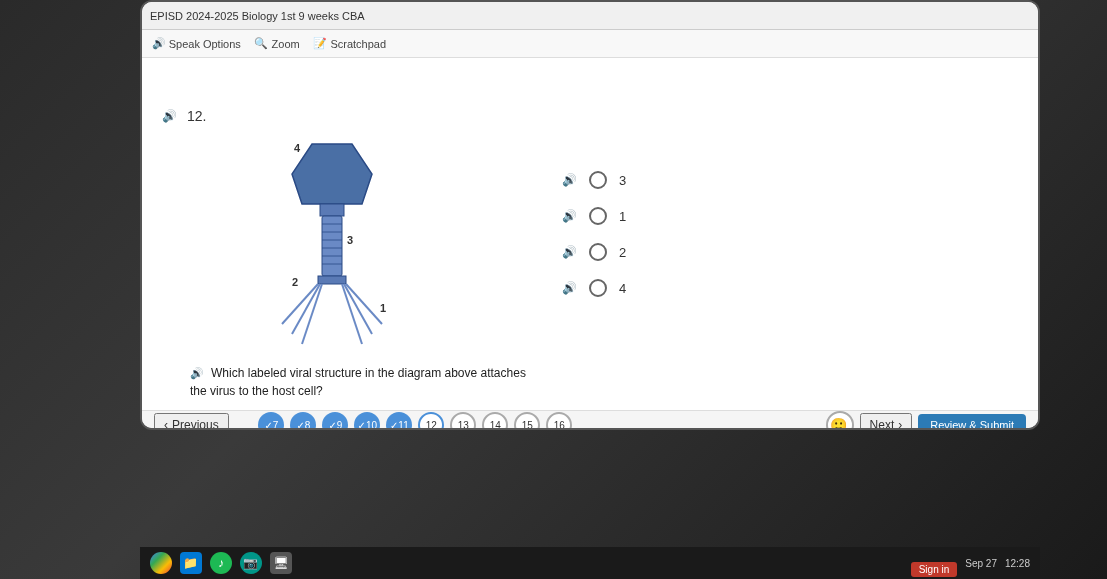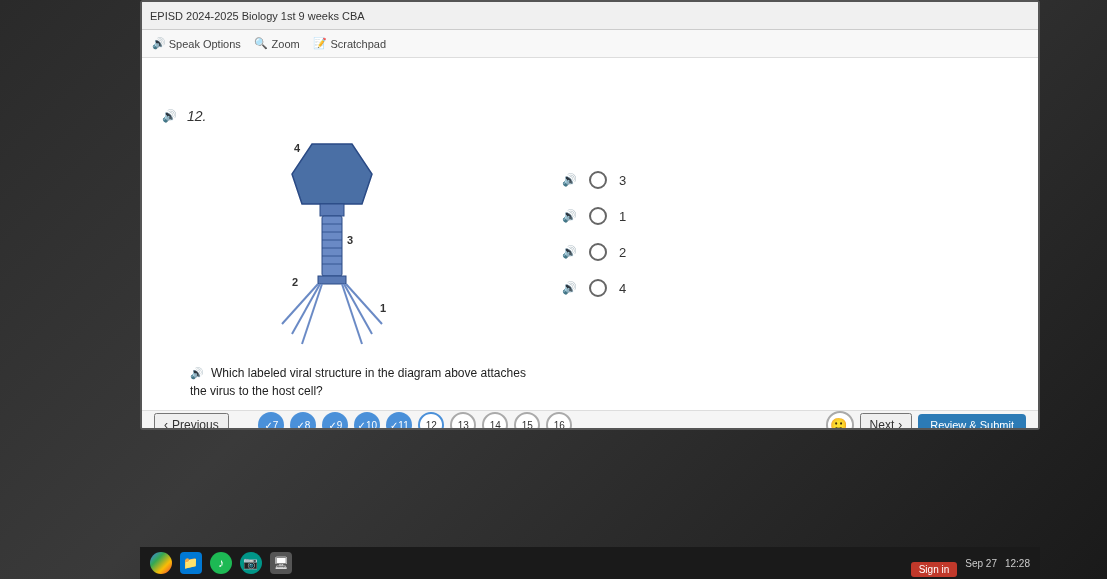--- a/index.html
+++ b/index.html
@@ -24,21 +24,21 @@
 
     
     .laptop-screen {
       position: absolute;
       top: 0;
       left: 140px;
       width: 900px;
       height: 430px;
       background: #fff;
       border: 2px solid #555;
-      border-radius: 3px;
+      border-radius: 12px;
       overflow: hidden;
       z-index: 2;
     }
 
     
     .browser-bar {
       background: #f0f0f0;
       height: 28px;
       display: flex;
       align-items: center;
@@ -335,21 +335,21 @@
       <span>Scratchpad</span>
     </div>
   </div>
 
   <div class="content-area">
     <div class="question-area">
 
       <div class="diagram-section">
         <div class="answer-row" style="align-self:flex-start; margin-top:40px; margin-left:0;">
           <span class="speaker-icon">🔊</span>
-          <span style="font-size:14px;color:#333;font-weight:500;font-style:italic;">12.</span>
+          <span style="font-size:14px;color:#333;font-weight:500;">12.</span>
         </div>
 
         <div class="virus-diagram">
           <svg viewBox="0 0 200 220" width="200" height="220">
 
             <polygon points="80,10 120,10 140,40 130,70 70,70 60,40" fill="#4a6fa5" stroke="#2a4a85" stroke-width="1.5"></polygon>
 
             <text x="62" y="18" font-size="11" fill="#333" font-weight="bold">4</text>
 
             <rect x="88" y="70" width="24" height="12" fill="#5a7ab5" stroke="#2a4a85" stroke-width="1"></rect>

